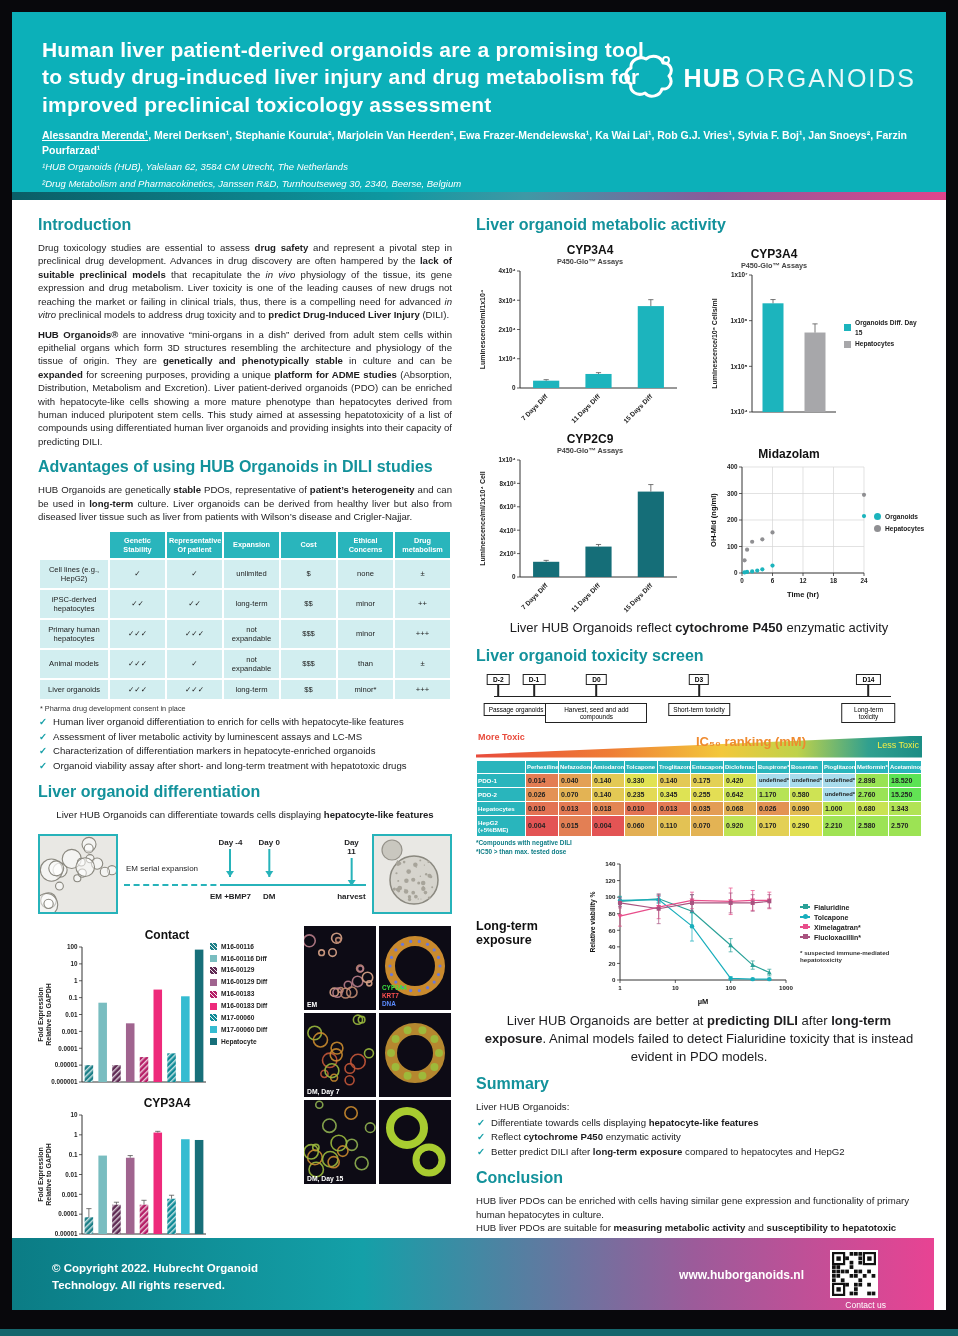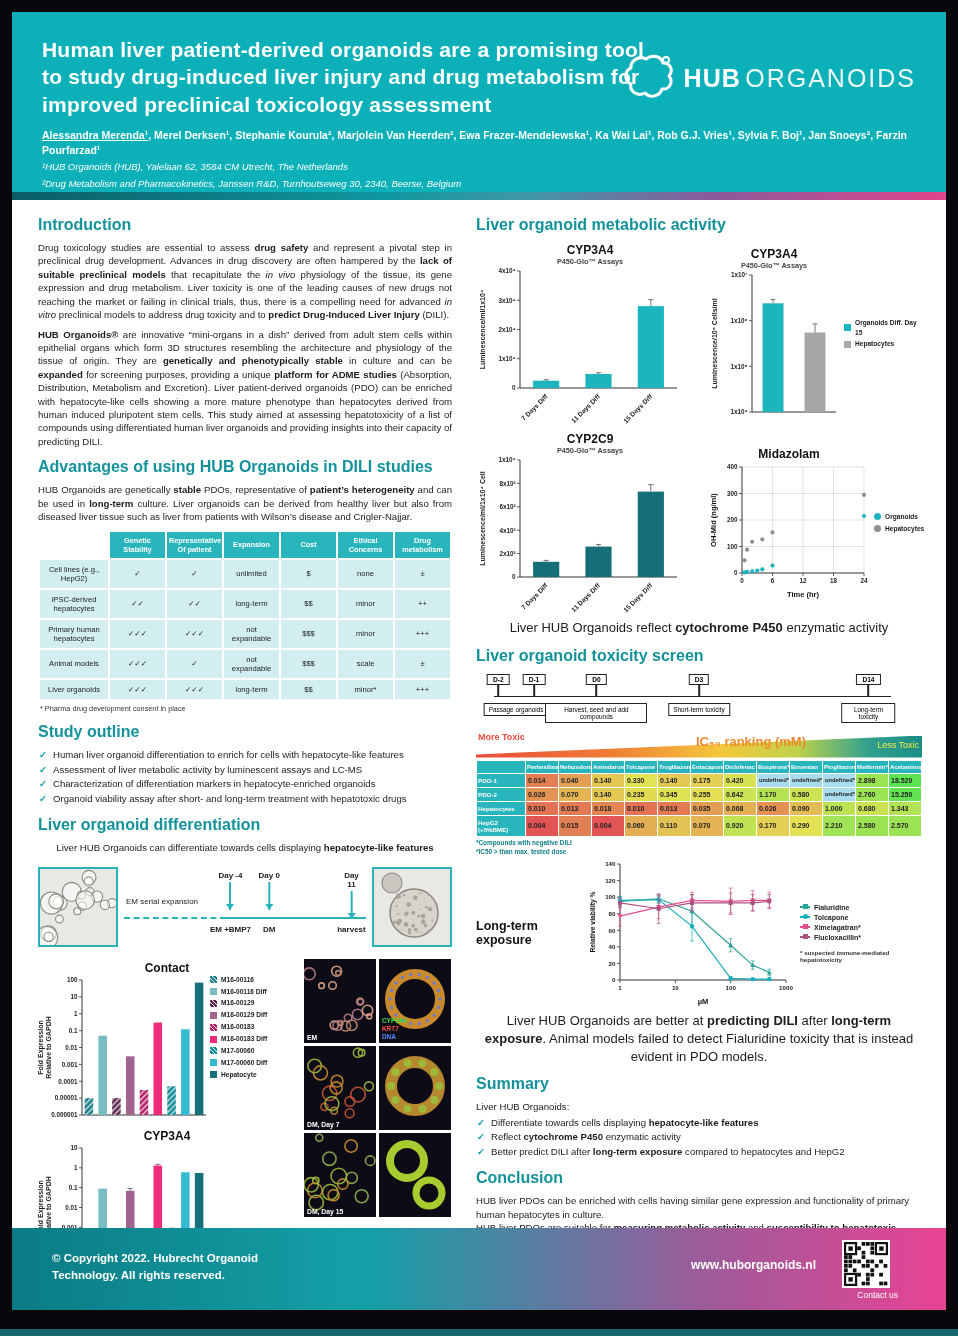--- a/index.html
+++ b/index.html
@@ -76,21 +76,21 @@
   table.heat th{background:#29b5bc;color:#fff;font-size:5.9px;font-weight:bold;padding:3px 1px;text-align:left;overflow:hidden;}
   table.heat th.rl{font-size:6.2px;}
   table.heat td{font-size:7px;font-weight:bold;color:#222;padding:3px 2px;text-align:left;overflow:hidden;}
   .heatnotes{font-size:6.4px;color:#0e7d86;font-weight:bold;line-height:1.4;margin-top:2px;}
   .ltrow{display:flex;align-items:center;gap:4px;}
   .ltlabel{width:108px;font-size:12.5px;font-weight:bold;color:#111;flex:none;}
   .ltlegend{font-size:7px;font-weight:bold;color:#222;width:118px;flex:none;}
   .ltlegend .li{display:flex;align-items:center;gap:4px;margin-bottom:3px;}
   .ltnote{font-size:6.2px;font-weight:bold;color:#333;margin-top:8px;}
   
-  .pfoot{position:absolute;left:0;right:0;bottom:0;height:82px;background:linear-gradient(90deg,#0b7c85 0%,#14a0a8 38%,#9c5b9a 74%,#e84393 100%);color:#fff;}
+  .pfoot{position:absolute;left:0;right:12px;bottom:0;height:72px;background:linear-gradient(90deg,#0b7c85 0%,#14a0a8 38%,#9c5b9a 74%,#e84393 100%);color:#fff;}
   .pfoot .copy{position:absolute;left:40px;top:22px;font-size:11.5px;font-weight:bold;line-height:1.5;}
   .pfoot .url{position:absolute;right:130px;top:30px;font-size:12px;font-weight:bold;}
   .pfoot .qr{position:absolute;right:56px;top:12px;width:44px;height:44px;background:#fff;padding:2px;}
   .pfoot .contact{position:absolute;right:48px;top:62px;font-size:8.5px;}
   svg text{font-family:"Liberation Sans",sans-serif;}
 </style>
 </head>
 <body>
 
 <div class="poster">
@@ -156,38 +156,37 @@
                 <td>$$$</td>
                 <td>minor</td>
                 <td>+++</td>
               </tr>
               <tr>
                 <td class="rowlab">Animal models</td>
                 <td>✓✓✓</td>
                 <td>✓</td>
                 <td>not expandable</td>
                 <td>$$$</td>
-                <td>scale</td>
+                <td>than</td>
                 <td>±</td>
               </tr>
               <tr>
                 <td class="rowlab">Liver organoids</td>
                 <td>✓✓✓</td>
                 <td>✓✓✓</td>
                 <td>long-term</td>
                 <td>$$</td>
                 <td>minor*</td>
                 <td>+++</td>
               </tr>
             </tbody>
           </table>
         </div>
       <div class="footnote">* Pharma drug development consent in place</div>
 
-      <h2>Study outline</h2>
       <ul class="bullets" id="study-bullets">
           <li>Human liver organoid differentiation to enrich for cells with hepatocyte-like features</li>
           <li>Assessment of liver metabolic activity by luminescent assays and LC-MS</li>
           <li>Characterization of differentiation markers in hepatocyte-enriched organoids</li>
           <li>Organoid viability assay after short- and long-term treatment with hepatotoxic drugs</li>
         </ul>
 
       <h2>Liver organoid differentiation</h2>
       <p class="body" style="text-align:center">Liver HUB Organoids can differentiate towards cells displaying <b>hepatocyte-like features</b></p>
 

